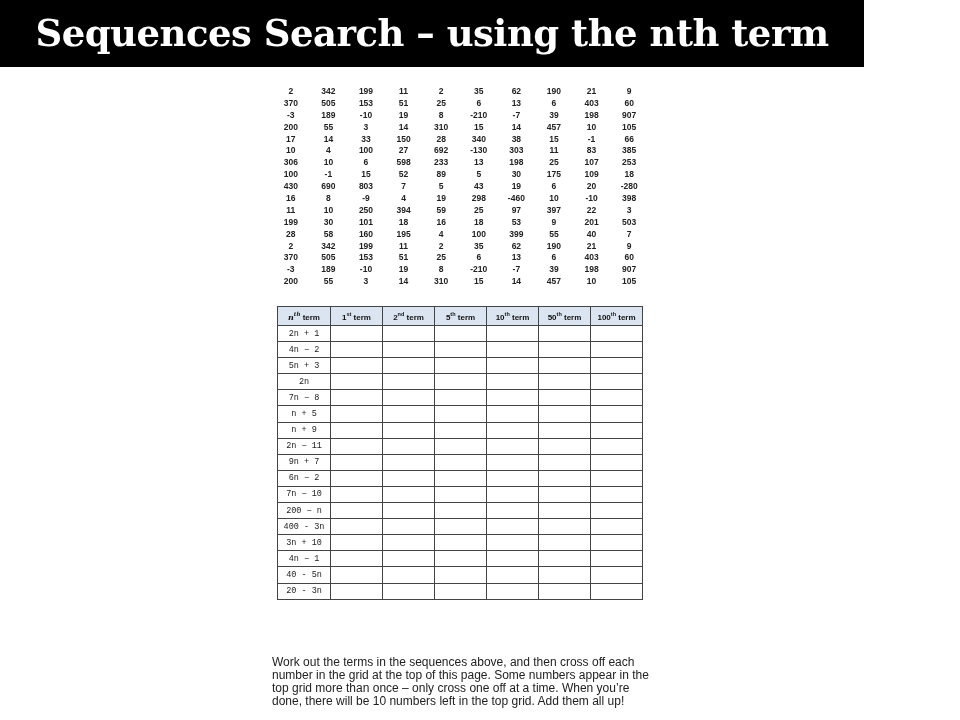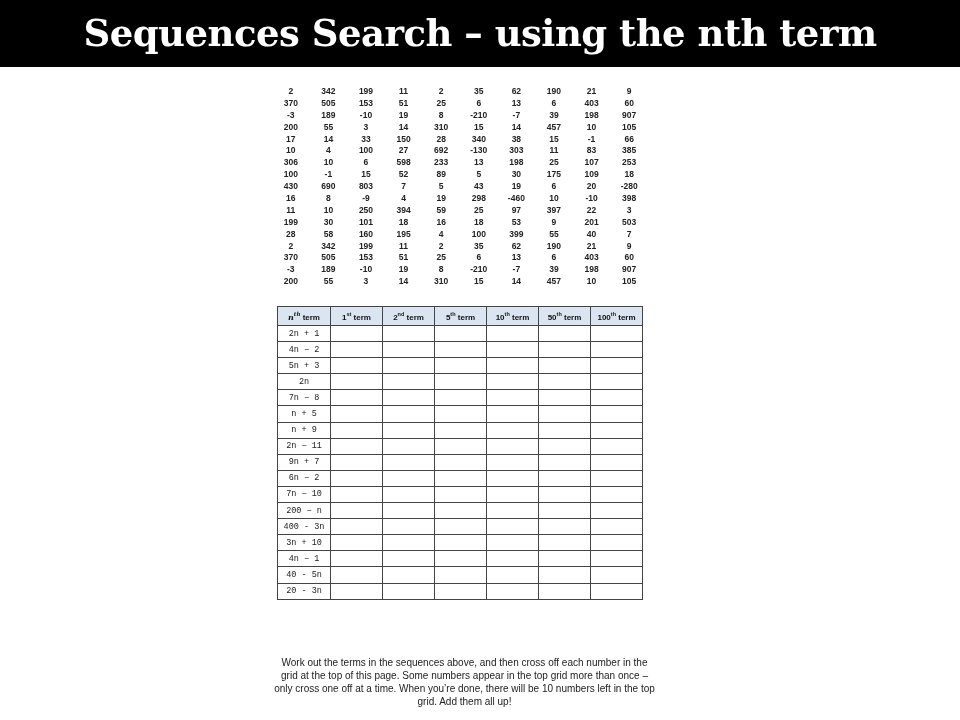--- a/index.html
+++ b/index.html
@@ -1,30 +1,30 @@
 <!DOCTYPE html>
 <html><head>
 <meta charset="utf-8">
 <style>
   html,body{margin:0;padding:0;}
   body{width:960px;height:720px;background:#ffffff;position:relative;overflow:hidden;font-family:"Liberation Sans",sans-serif;}
-  .titlebar{position:absolute;left:0;top:0;width:960px;height:67px;background:#000;}
+  .titlebar{position:absolute;left:0;top:0;width:864px;height:67px;background:#000;}
   .titlebar h1{margin:0;color:#fff;font-family:"DejaVu Serif",serif;font-weight:bold;font-size:37px;line-height:67px;text-align:center;letter-spacing:-0.5px;}
   .grid{position:absolute;left:272px;top:86px;width:376px;}
   .grid-row{display:flex;height:11.9px;}
   .grid-cell{flex:1;text-align:center;font-family:"Liberation Sans",sans-serif;font-weight:bold;font-size:8.5px;line-height:11.9px;color:#222;}
   table.terms{position:absolute;left:277px;top:306px;border-collapse:collapse;font-family:"Liberation Sans",sans-serif;}
   table.terms th,table.terms td{border:1px solid #444;padding:0;}
   table.terms th{background:#dbe5f1;height:18px;font-size:8px;font-weight:bold;color:#111;text-align:center;}
   table.terms td{height:15.1px;}
   table.terms td.expr{width:52px;text-align:center;font-family:Liberation Mono, monospace;font-size:8.5px;color:#222;}
   table.terms td.ans{width:51px;}
   table.terms th.c0{width:52px;}
   table.terms th.cn{width:51px;}
-  .instructions{position:absolute;left:272px;top:656px;width:385px;font-size:10px;line-height:13px;color:#222;text-align:center;}
+  .instructions{position:absolute;left:272px;top:656px;width:385px;font-size:12px;line-height:13px;color:#222;}
 </style>
 </head>
 <body>
 
 <div class="titlebar">
   <h1>Sequences Search – using the nth term</h1>
 </div>
 
 <div class="grid" id="grid">
     <div class="grid-row">

